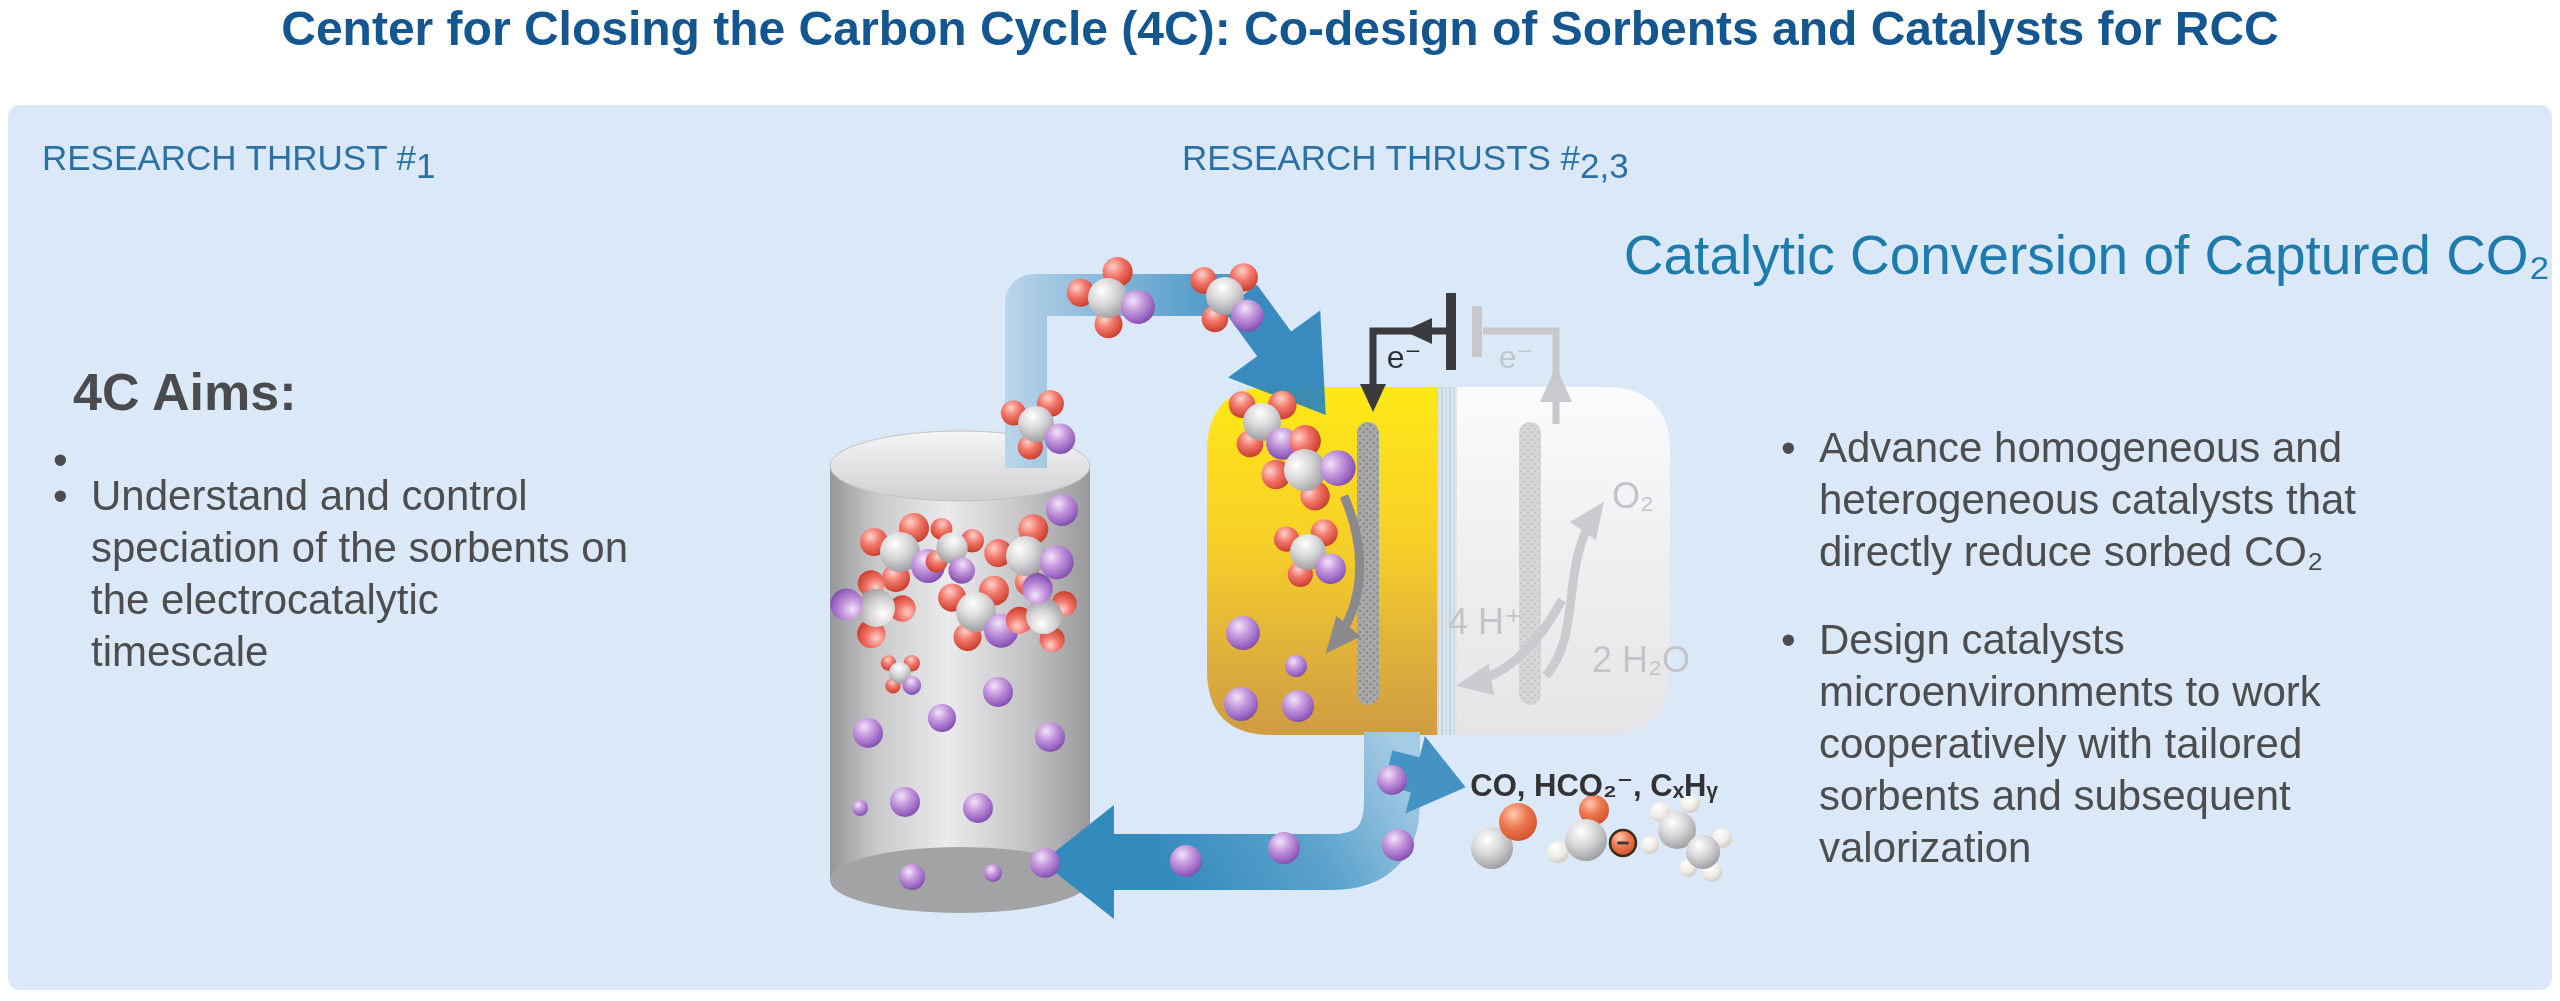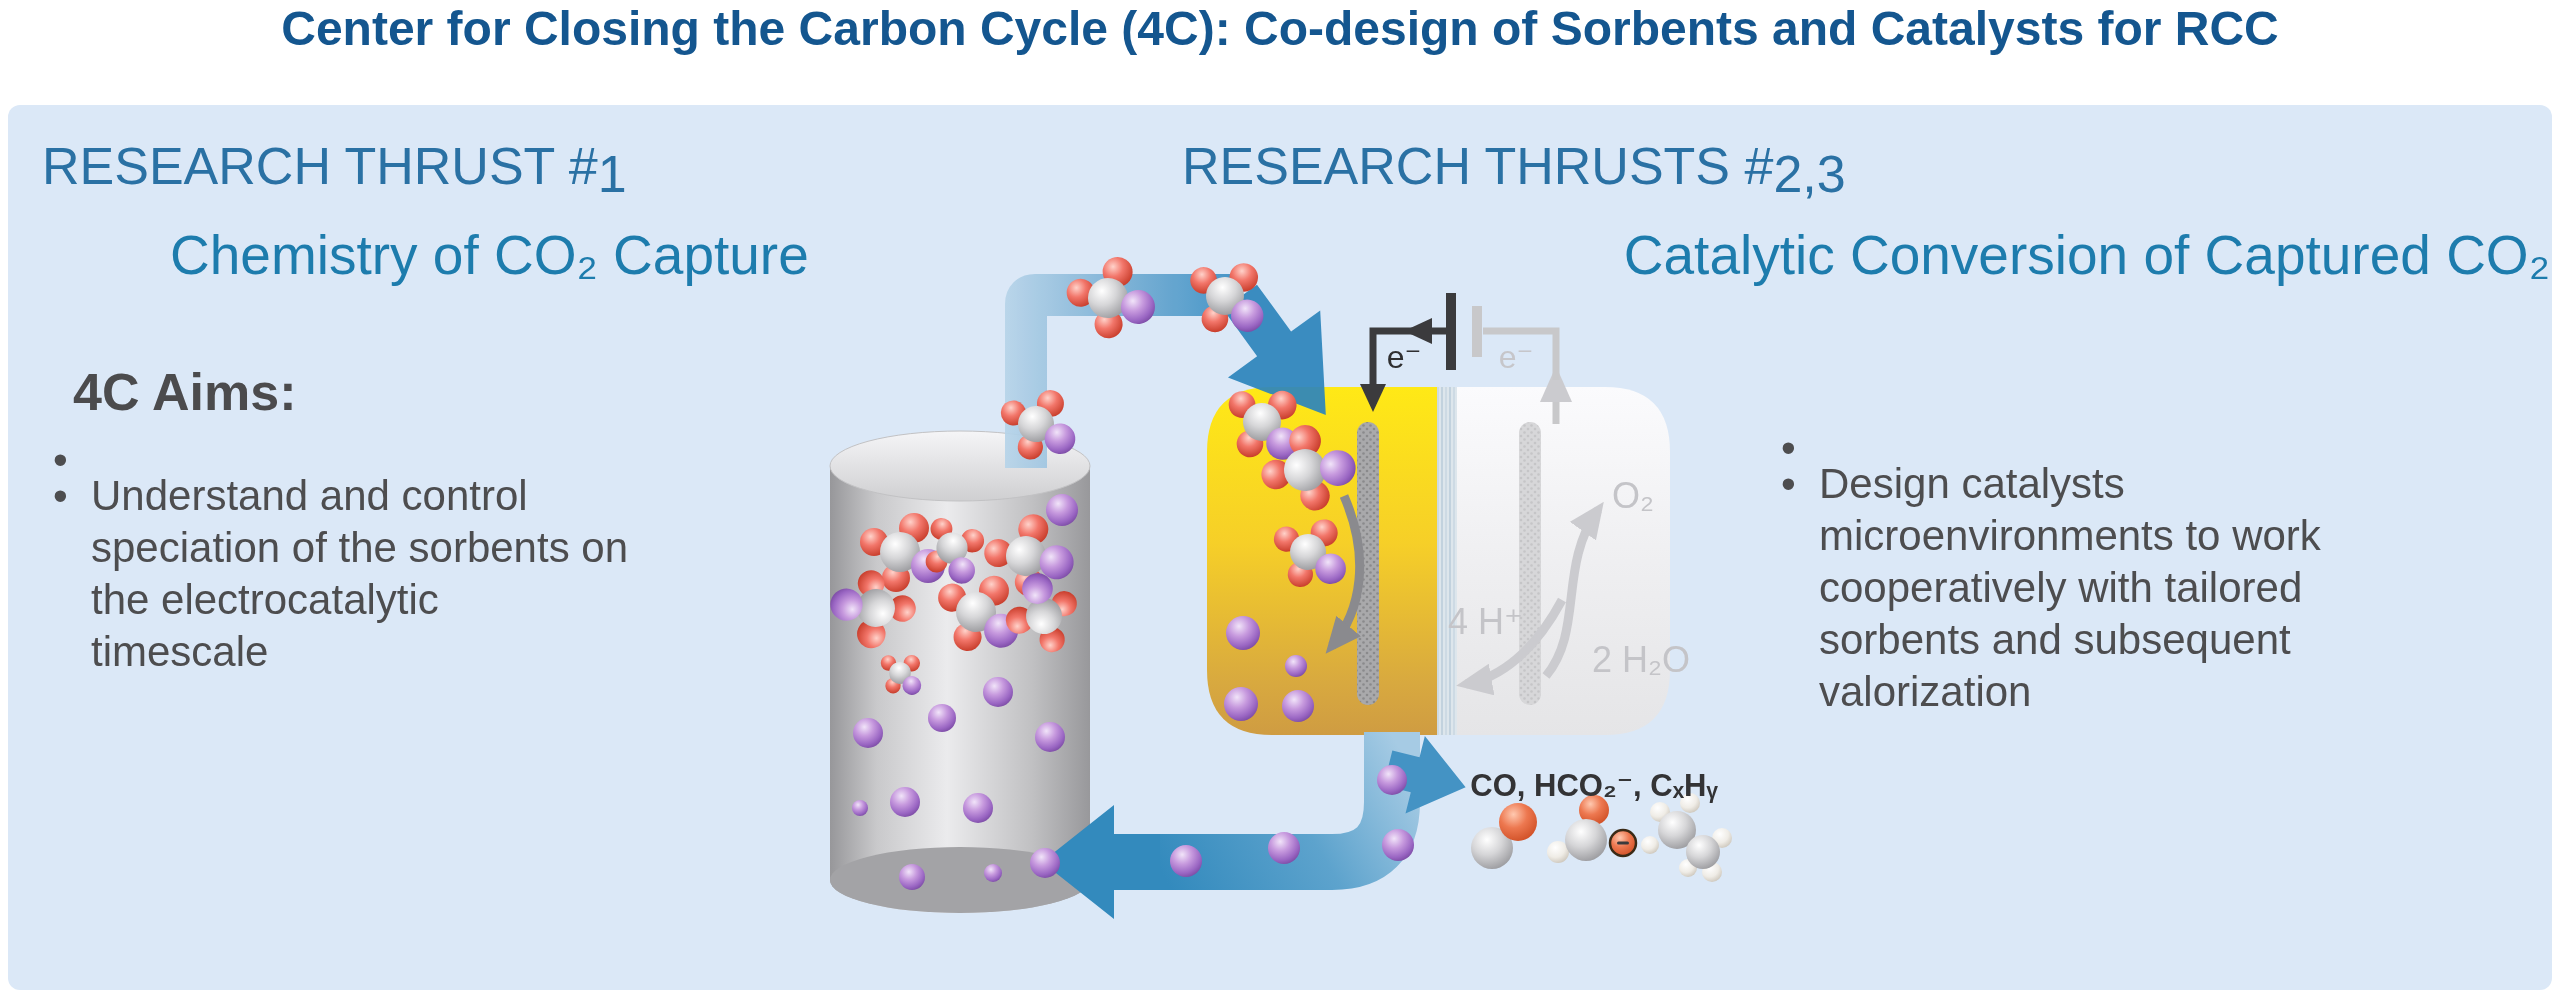--- a/index.html
+++ b/index.html
@@ -4,21 +4,21 @@
 <style>
   html,body{margin:0;padding:0;background:#ffffff;width:2560px;height:1001px;overflow:hidden;
     font-family:"Liberation Sans","DejaVu Sans",sans-serif;}
   .stage{position:relative;width:2380px;height:1001px;}
   .page-title{position:absolute;left:0;top:0;width:2560px;text-align:center;
     font-size:48px;font-weight:bold;color:#14568f;line-height:58px;letter-spacing:0px;}
   .panel{position:absolute;left:8px;top:105px;width:2544px;height:885px;
     background:#dbe8f7;border-radius:12px;}
   .diagram-svg{position:absolute;left:0;top:0;width:2560px;height:1001px;z-index:1;}
   .txt{position:absolute;z-index:2;}
-  .thrust-head{font-size:52px;color:#2a71a4;line-height:1;white-space:nowrap;}
+  .thrust-head{font-size:35px;color:#2a71a4;line-height:1;white-space:nowrap;}
   .thrust-num{display:inline-block;transform:translateY(8px);}
   .subhead{font-size:55px;color:#1d7cad;line-height:1;white-space:nowrap;}
   .aims-head{font-size:52px;font-weight:bold;color:#4b4b4d;line-height:1;margin-left:28px;}
   ul.bullets{list-style:none;margin:0;padding:0;}
   ul.bullets li{position:relative;padding-left:44px;margin:0 0 36px 0;
     font-size:42px;line-height:52px;color:#4d4d4f;}
   ul.bullets li .dot{position:absolute;left:6px;top:0;}
   ul.bullets li .bt{white-space:pre-line;}
 </style>
 </head>
@@ -242,21 +242,20 @@
     <text x="1516" y="368" font-size="32" fill="#c6c6ca" text-anchor="middle">e⁻</text>
     <text x="1612" y="508" font-size="36" fill="#c4c4c8">O₂</text>
     <text x="1448" y="634" font-size="36" fill="#c4c4c8">4 H⁺</text>
     <text x="1592" y="672" font-size="36" fill="#c4c4c8">2 H₂O</text>
     <text x="1594" y="796" font-size="31" font-weight="bold" fill="#333335" text-anchor="middle">CO, HCO₂⁻, CₓHᵧ</text>
   </svg>
 
   <div class="txt thrust-head" style="left:42px;top:140px;">
     <span>RESEARCH THRUST #</span><span class="thrust-num">1</span>
   </div>
-  <div class="txt subhead" style="left:170px;top:228px;">Chemistry of CO₂ Capture</div>
 
   <div class="txt aims-head" style="left:45px;top:366px;">4C Aims:</div>
 
   <ul class="bullets txt" style="left:47px;top:434px;width:740px;">
     <li>
       <span class="dot">•</span>
     </li>
     <li>
       <span class="dot">•</span>
       <span class="bt">Understand and control
@@ -267,20 +266,23 @@
   </ul>
 
   <div class="txt thrust-head" style="left:1182px;top:140px;">
     <span>RESEARCH THRUSTS #</span><span class="thrust-num">2,3</span>
   </div>
   <div class="txt subhead" style="left:1600px;top:228px;width:950px;text-align:right;">Catalytic Conversion of Captured CO₂</div>
 
   <ul class="bullets txt" style="left:1775px;top:422px;width:780px;">
     <li>
       <span class="dot">•</span>
+      <span class="bt">Advance homogeneous and
+heterogeneous catalysts that
+directly reduce sorbed CO₂</span>
     </li>
     <li>
       <span class="dot">•</span>
       <span class="bt">Design catalysts
 microenvironments to work
 cooperatively with tailored
 sorbents and subsequent
 valorization</span>
     </li>
   </ul>

